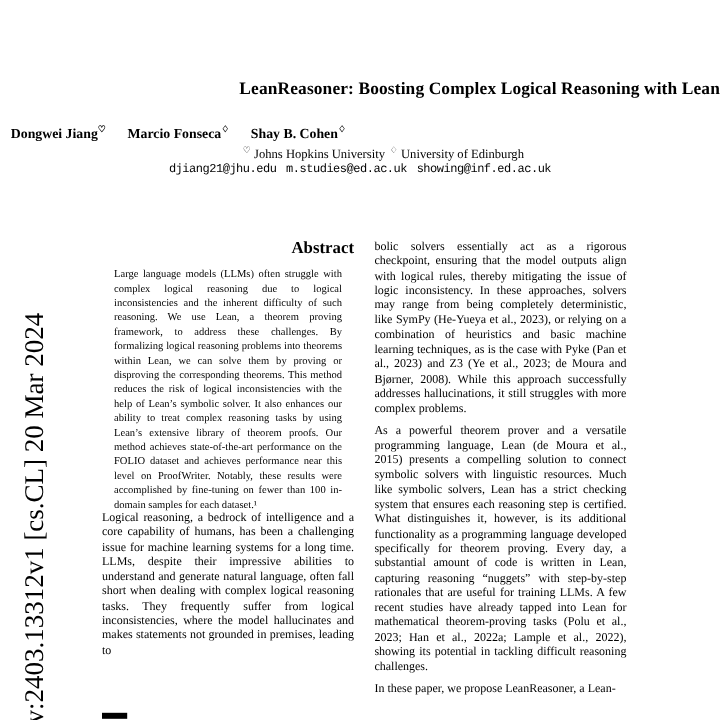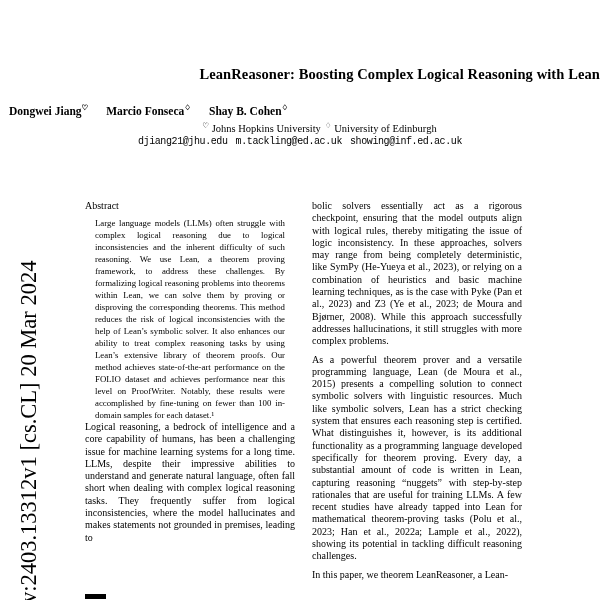--- a/index.html
+++ b/index.html
@@ -50,23 +50,23 @@
   .email { margin: 0 4px; white-space: nowrap; }
   .col-left {
     position: absolute;
     left: 85px; top: 200px; width: 210px;
   }
   .col-right {
     position: absolute;
     left: 312px; top: 200px; width: 210px;
   }
   .abstract-heading {
-    text-align: left;
-    font-weight: normal;
-    font-size: 10px;
+    text-align: right;
+    font-weight: bold;
+    font-size: 14px;
     margin: 0 0 6px 0;
   }
   .abstract-body {
     margin: 0 10px;
     font-size: 8.8px;
     line-height: 12px;
     text-align: justify;
     hyphens: auto;
     -webkit-hyphens: auto;
   }
@@ -112,30 +112,30 @@
 
   <div class="authors-line">
     <span class="author"><span>Dongwei Jiang</span><sup>♡</sup></span><span class="author"><span>Marcio Fonseca</span><sup>♢</sup></span><span class="author"><span>Shay B. Cohen</span><sup>♢</sup></span>
   </div>
 
   <div class="affils-line">
     <span class="affil"><sup>♡</sup> <span>Johns Hopkins University</span></span><span class="affil"><sup>♢</sup> <span>University of Edinburgh</span></span>
   </div>
 
   <div class="emails-line">
-    <span class="email">djiang21@jhu.edu</span><span class="email">m.tackling@ed.ac.uk</span><span class="email">showing@inf.ed.ac.uk</span>
+    <span class="email">djiang21@jhu.edu</span><span class="email">m.studies@ed.ac.uk</span><span class="email">showing@inf.ed.ac.uk</span>
   </div>
 
   <div class="col-left">
     <div class="abstract-heading">Abstract</div>
     <p class="abstract-body">Large language models (LLMs) often struggle with complex logical reasoning due to logical inconsistencies and the inherent difficulty of such reasoning. We use Lean, a theorem proving framework, to address these challenges. By formalizing logical reasoning problems into theorems within Lean, we can solve them by proving or disproving the corresponding theorems. This method reduces the risk of logical inconsistencies with the help of Lean’s symbolic solver. It also enhances our ability to treat complex reasoning tasks by using Lean’s extensive library of theorem proofs. Our method achieves state-of-the-art performance on the FOLIO dataset and achieves performance near this level on ProofWriter. Notably, these results were accomplished by fine-tuning on fewer than 100 in-domain samples for each dataset.¹</p>
     <p class="body-par">Logical reasoning, a bedrock of intelligence and a core capability of humans, has been a challenging issue for machine learning systems for a long time. LLMs, despite their impressive abilities to understand and generate natural language, often fall short when dealing with complex logical reasoning tasks. They frequently suffer from logical inconsistencies, where the model hallucinates and makes statements not grounded in premises, leading to</p>
   </div>
 
   <div class="col-right">
     <p class="body-par">bolic solvers essentially act as a rigorous checkpoint, ensuring that the model outputs align with logical rules, thereby mitigating the issue of logic inconsistency. In these approaches, solvers may range from being completely deterministic, like SymPy (He-Yueya et al., 2023), or relying on a combination of heuristics and basic machine learning techniques, as is the case with Pyke (Pan et al., 2023) and Z3 (Ye et al., 2023; de Moura and Bjørner, 2008). While this approach successfully addresses hallucinations, it still struggles with more complex problems.</p>
     <p class="body-par">As a powerful theorem prover and a versatile programming language, Lean (de Moura et al., 2015) presents a compelling solution to connect symbolic solvers with linguistic resources. Much like symbolic solvers, Lean has a strict checking system that ensures each reasoning step is certified. What distinguishes it, however, is its additional functionality as a programming language developed specifically for theorem proving. Every day, a substantial amount of code is written in Lean, capturing reasoning “nuggets” with step-by-step rationales that are useful for training LLMs. A few recent studies have already tapped into Lean for mathematical theorem-proving tasks (Polu et al., 2023; Han et al., 2022a; Lample et al., 2022), showing its potential in tackling difficult reasoning challenges.</p>
-    <p class="body-par">In this paper, we theorem LeanReasoner, a Lean-</p>
+    <p class="body-par">In these paper, we propose LeanReasoner, a Lean-</p>
   </div>
 
   <div class="footnote-fragment"></div>
 
 </div>
 
 </body></html>

